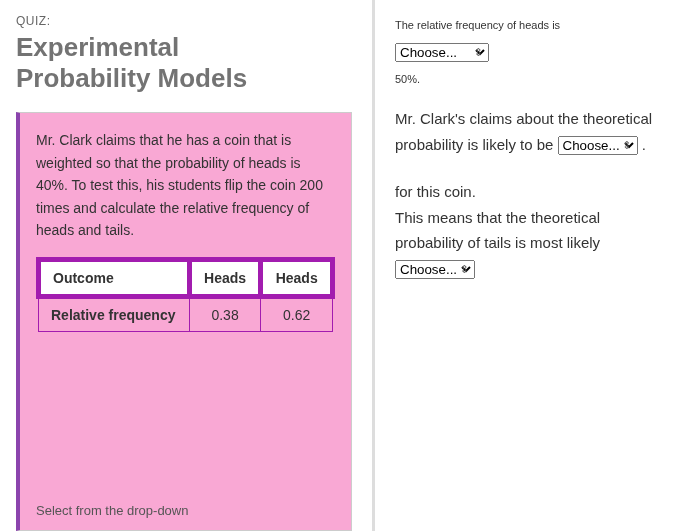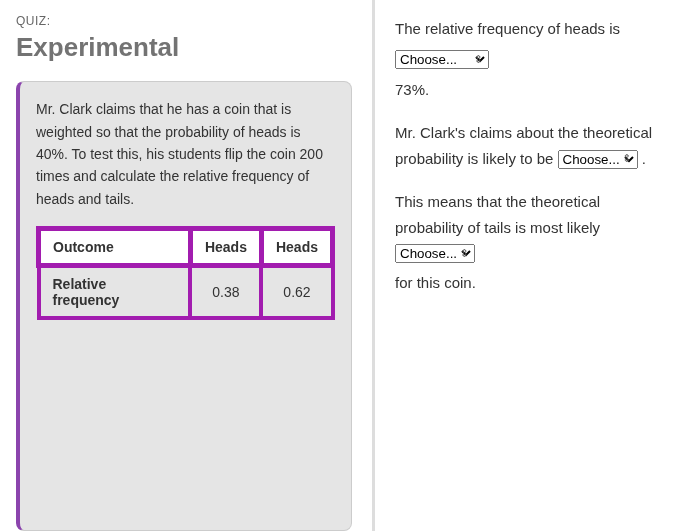--- a/index.html
+++ b/index.html
@@ -38,23 +38,23 @@
 
     .quiz-title {
       font-size: 26px;
       font-weight: bold;
       color: #737373;
       line-height: 1.2;
       margin-bottom: 18px;
     }
 
     .problem-card {
-      background: #e5e5e5;
+      background: #f9a8d4;
       border: 1px solid #ccc;
-      border-radius: 8px;
+      border-radius: 0;
       padding: 16px;
       flex: 1;
       position: relative;
       border-left: 4px solid #8b44ad;
     }
 
     .problem-text {
       font-size: 14px;
       line-height: 1.6;
       color: #333;
@@ -70,21 +70,21 @@
 
     .outcome-table th {
       border: 5px solid #a21caf;
       padding: 8px 12px;
       text-align: left;
       font-weight: bold;
       background: #fff;
     }
 
     .outcome-table td {
-      border: 4px solid #a21caf;
+      border: 1px solid #a21caf;
       padding: 8px 12px;
       text-align: left;
     }
 
     .outcome-table td:not(:first-child),
     .outcome-table th:not(:first-child) {
       text-align: center;
     }
 
     .select-hint {
@@ -118,40 +118,41 @@
       font-size: 11px;
       color: #666;
       pointer-events: none;
     }
 
     .q1-section {
       margin-bottom: 18px;
     }
 
     .q1-text-line {
-      font-size: 15px;
+      font-size: 11px;
       line-height: 1.7;
       color: #333;
     }
 
     .q2-section {
       margin-bottom: 18px;
     }
 
     .q3-section {
       margin-bottom: 8px;
     }
   </style>
 </head>
 <body>
 
 <div class="left-panel">
   <div class="quiz-label">QUIZ:</div>
   <div class="quiz-title">
     <span>Experimental</span><br>
+    <span>Probability Models</span>
   </div>
 
   <div class="problem-card">
     <p class="problem-text">Mr. Clark claims that he has a coin that is weighted so that the probability of heads is 40%. To test this, his students flip the coin 200 times and calculate the relative frequency of heads and tails.</p>
 
     <table class="outcome-table">
       <thead>
         <tr>
           <th>Outcome</th>
           <th>Heads</th>
@@ -160,69 +161,70 @@
       </thead>
       <tbody>
         <tr>
           <td><strong>Relative frequency</strong></td>
           <td>0.38</td>
           <td>0.62</td>
         </tr>
       </tbody>
     </table>
 
+    <div class="select-hint">Select from the drop-down</div>
   </div>
 </div>
 
 <div class="right-panel">
 
   <div class="q1-section">
     <div class="q1-text-line">
       <span>The relative frequency of heads is</span>
     </div>
     <div style="margin-top:8px; margin-bottom:8px;">
       <div class="select-wrapper">
         <select>
           <option>Choose...</option>
           <option>greater than</option>
           <option>less than</option>
           <option>equal to</option>
         </select>
       </div>
     </div>
     <div class="q1-text-line">
-      <span>73%.</span>
+      <span>50%.</span>
     </div>
   </div>
 
   <div class="q2-section">
     <div style="font-size:15px; line-height:1.7; color:#333;">
       <span>Mr. Clark's claims about the theoretical probability is likely to be </span>
       <span class="select-wrapper">
         <select>
           <option>Choose...</option>
           <option>correct</option>
           <option>incorrect</option>
         </select>
       </span>
       <span>.</span>
     </div>
   </div>
 
   <div class="q3-section">
+    <div style="font-size:15px; line-height:1.7; color:#333; margin-top:4px;">
+      <span>for this coin.</span>
+    </div>
     <div style="font-size:15px; line-height:1.7; color:#333;">
       <span>This means that the theoretical probability of tails is most likely </span>
       <span class="select-wrapper">
         <select>
           <option>Choose...</option>
           <option>40%</option>
           <option>60%</option>
           <option>38%</option>
           <option>62%</option>
         </select>
       </span>
     </div>
-    <div style="font-size:15px; line-height:1.7; color:#333; margin-top:4px;">
-      <span>for this coin.</span>
-    </div>
   </div>
 
 </div>
 
 </body></html>

